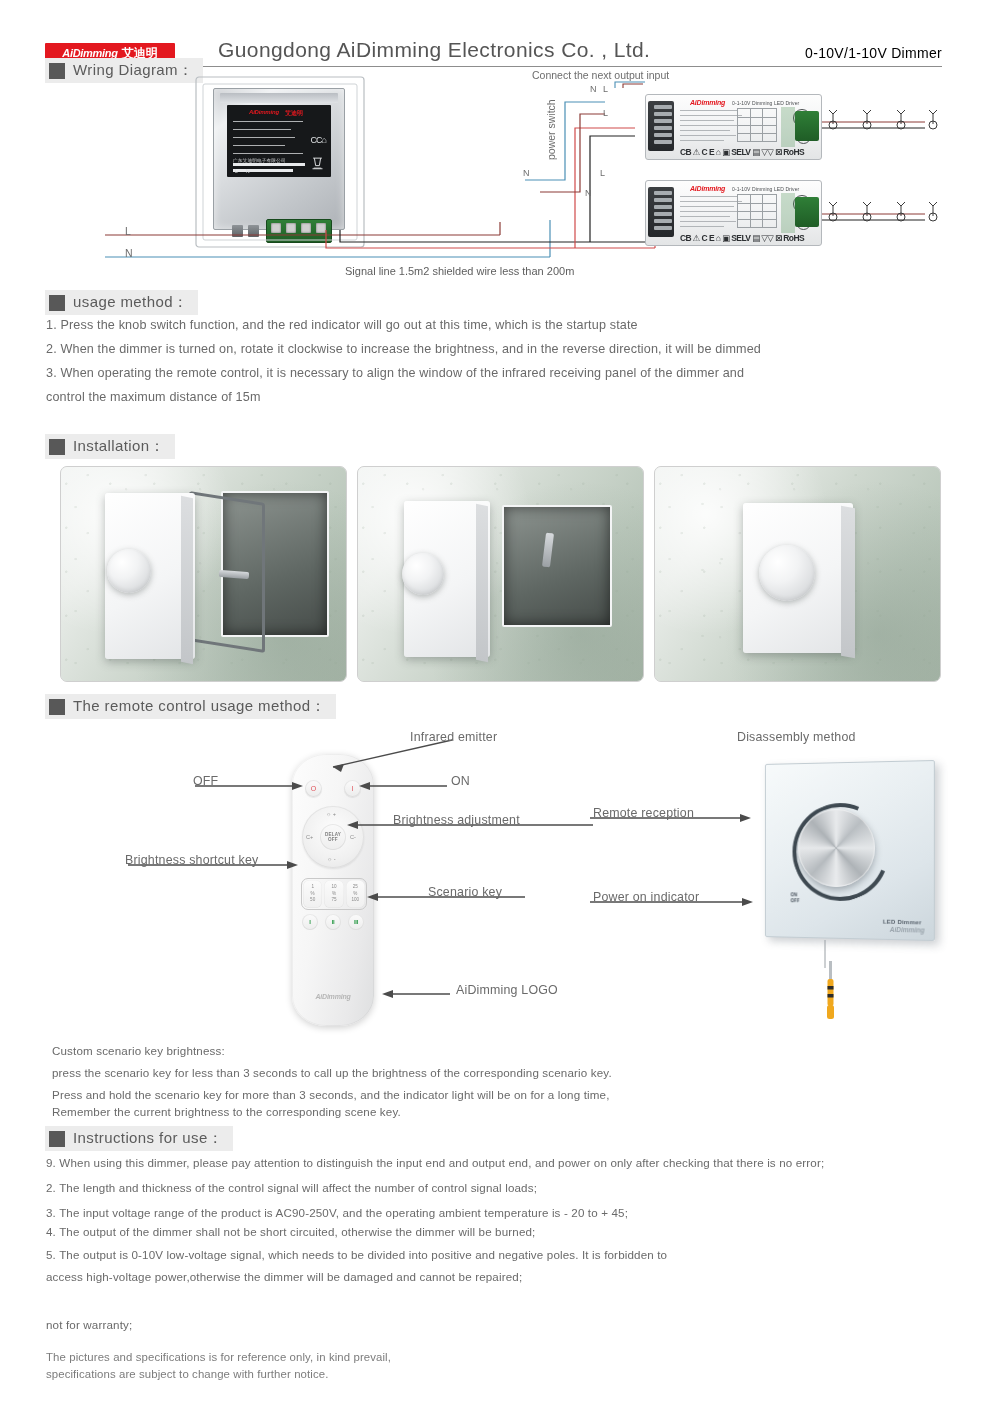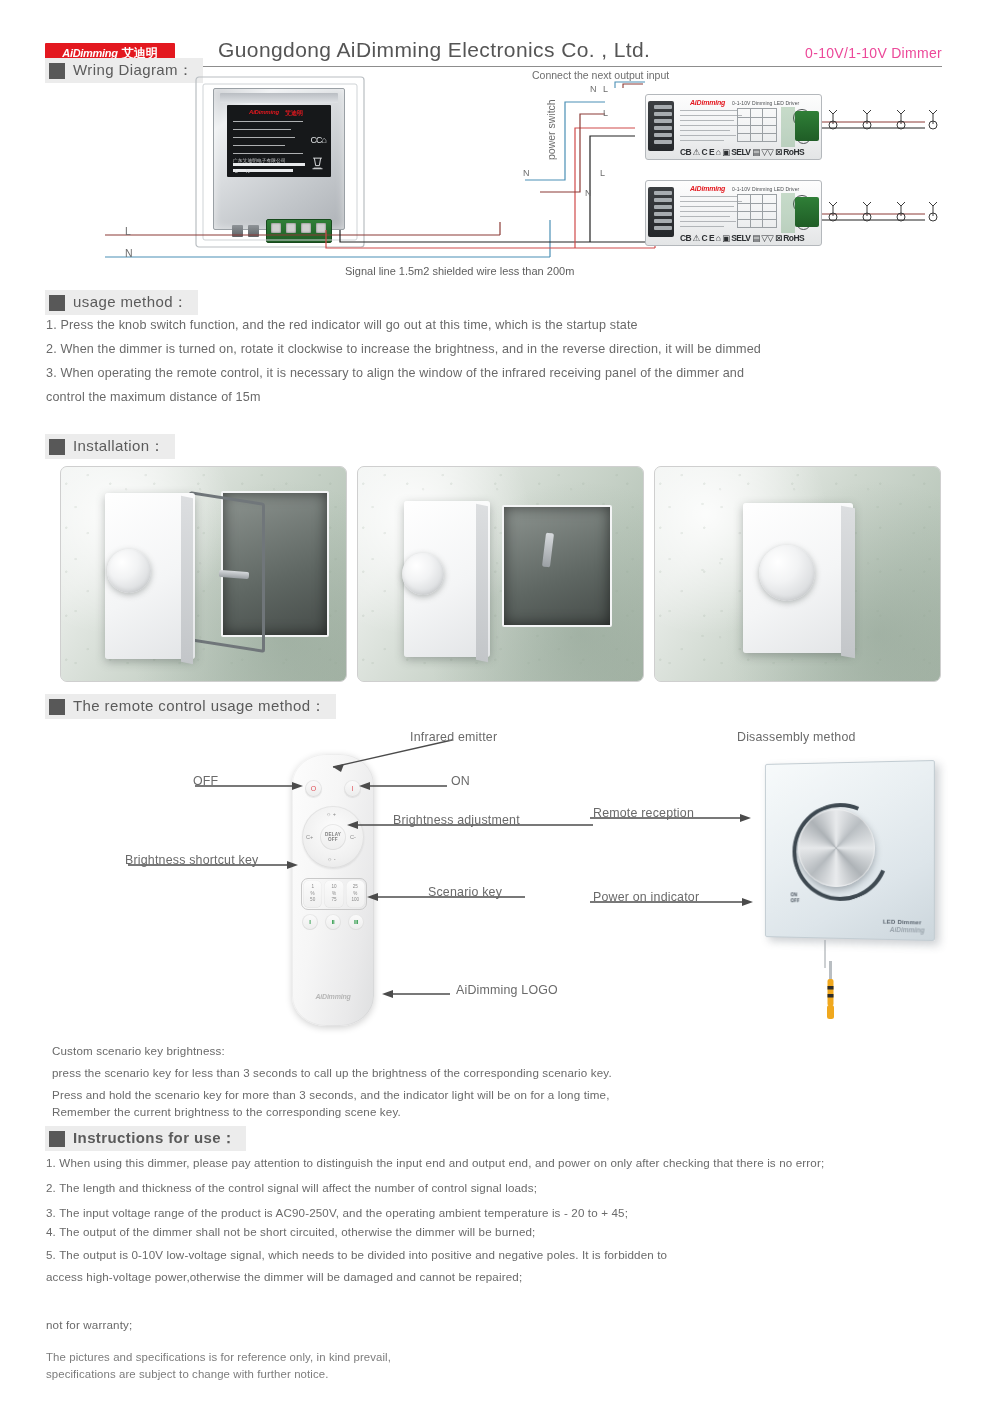--- a/index.html
+++ b/index.html
@@ -18,21 +18,21 @@
     display:flex;align-items:center;justify-content:center;gap:4px;
     overflow:hidden;
   }
   .logo-en{color:#fff;font-size:11px;font-weight:bold;letter-spacing:-.3px;font-style:italic;line-height:1;}
   .logo-cn{color:#fff;font-size:12px;font-weight:bold;line-height:1;}
   .company{
     position:absolute;left:218px;top:20px;font-size:21px;color:#555;
     letter-spacing:.4px;white-space:nowrap;font-weight:400;
   }
   .model{
-    position:absolute;right:50px;top:27px;font-size:14px;color:#ec4899;
+    position:absolute;right:50px;top:27px;font-size:14px;color:#000000;
     letter-spacing:.3px;white-space:nowrap;
   }
   .header-rule{position:absolute;left:45px;top:48px;width:897px;height:1px;background:#8d8d8d;}
 
   
   .sec{position:absolute;display:inline-flex;align-items:center;
        background:#ececec;padding:3px 10px 3px 4px;}
   .sec .sq{width:16px;height:16px;background:#585858;display:inline-block;margin-right:8px;flex:0 0 auto;}
   .sec .txt{font-size:15px;color:#5b5b5b;letter-spacing:.4px;white-space:nowrap;}
 
@@ -557,26 +557,26 @@
       <rect x="6" y="88" width="14" height="28" rx="5" fill="#f0a81e"></rect>
     </svg>
 
   </div>
 
   <div class="para sm" style="left:52px;top:1044px;">Custom scenario key brightness:</div>
   <div class="para sm" style="left:52px;top:1066px;">press the scenario key for less than 3 seconds to call up the brightness of the corresponding scenario key.</div>
   <div class="para sm" style="left:52px;top:1088px;">Press and hold the scenario key for more than 3 seconds, and the indicator light will be on for a long time,</div>
   <div class="para sm" style="left:52px;top:1105px;">Remember the current brightness to the corresponding scene key.</div>
 
-  <div class="sec" style="left:45px;top:1126px;font-weight:bold;">
+  <div class="sec" style="left:45px;top:1126px;">
     <span class="sq"></span>
     <span class="txt">Instructions for use：</span>
   </div>
 
-  <div class="para sm" style="left:46px;top:1156px;">1. When using this dimmer, please pay attention to distinguish the input end and output end, and power on only after checking that there is no error;</div>
+  <div class="para sm" style="left:46px;top:1156px;">9. When using this dimmer, please pay attention to distinguish the input end and output end, and power on only after checking that there is no error;</div>
   <div class="para sm" style="left:46px;top:1181px;">2. The length and thickness of the control signal will affect the number of control signal loads;</div>
   <div class="para sm" style="left:46px;top:1206px;">3. The input voltage range of the product is AC90-250V, and the operating ambient temperature is - 20 to + 45;</div>
   <div class="para sm" style="left:46px;top:1225px;">4. The output of the dimmer shall not be short circuited, otherwise the dimmer will be burned;</div>
   <div class="para sm" style="left:46px;top:1248px;">5. The output is 0-10V low-voltage signal, which needs to be divided into positive and negative poles. It is forbidden to</div>
   <div class="para sm" style="left:46px;top:1270px;">     access high-voltage power,otherwise the dimmer will be damaged and cannot be repaired;</div>
   <div class="para sm" style="left:46px;top:1318px;">    not for warranty;</div>
 
   <div class="footer-note" style="top:1351px;">The pictures and specifications is for reference only, in kind prevail,</div>
   <div class="footer-note" style="top:1368px;">specifications are subject to change with further notice.</div>
 

